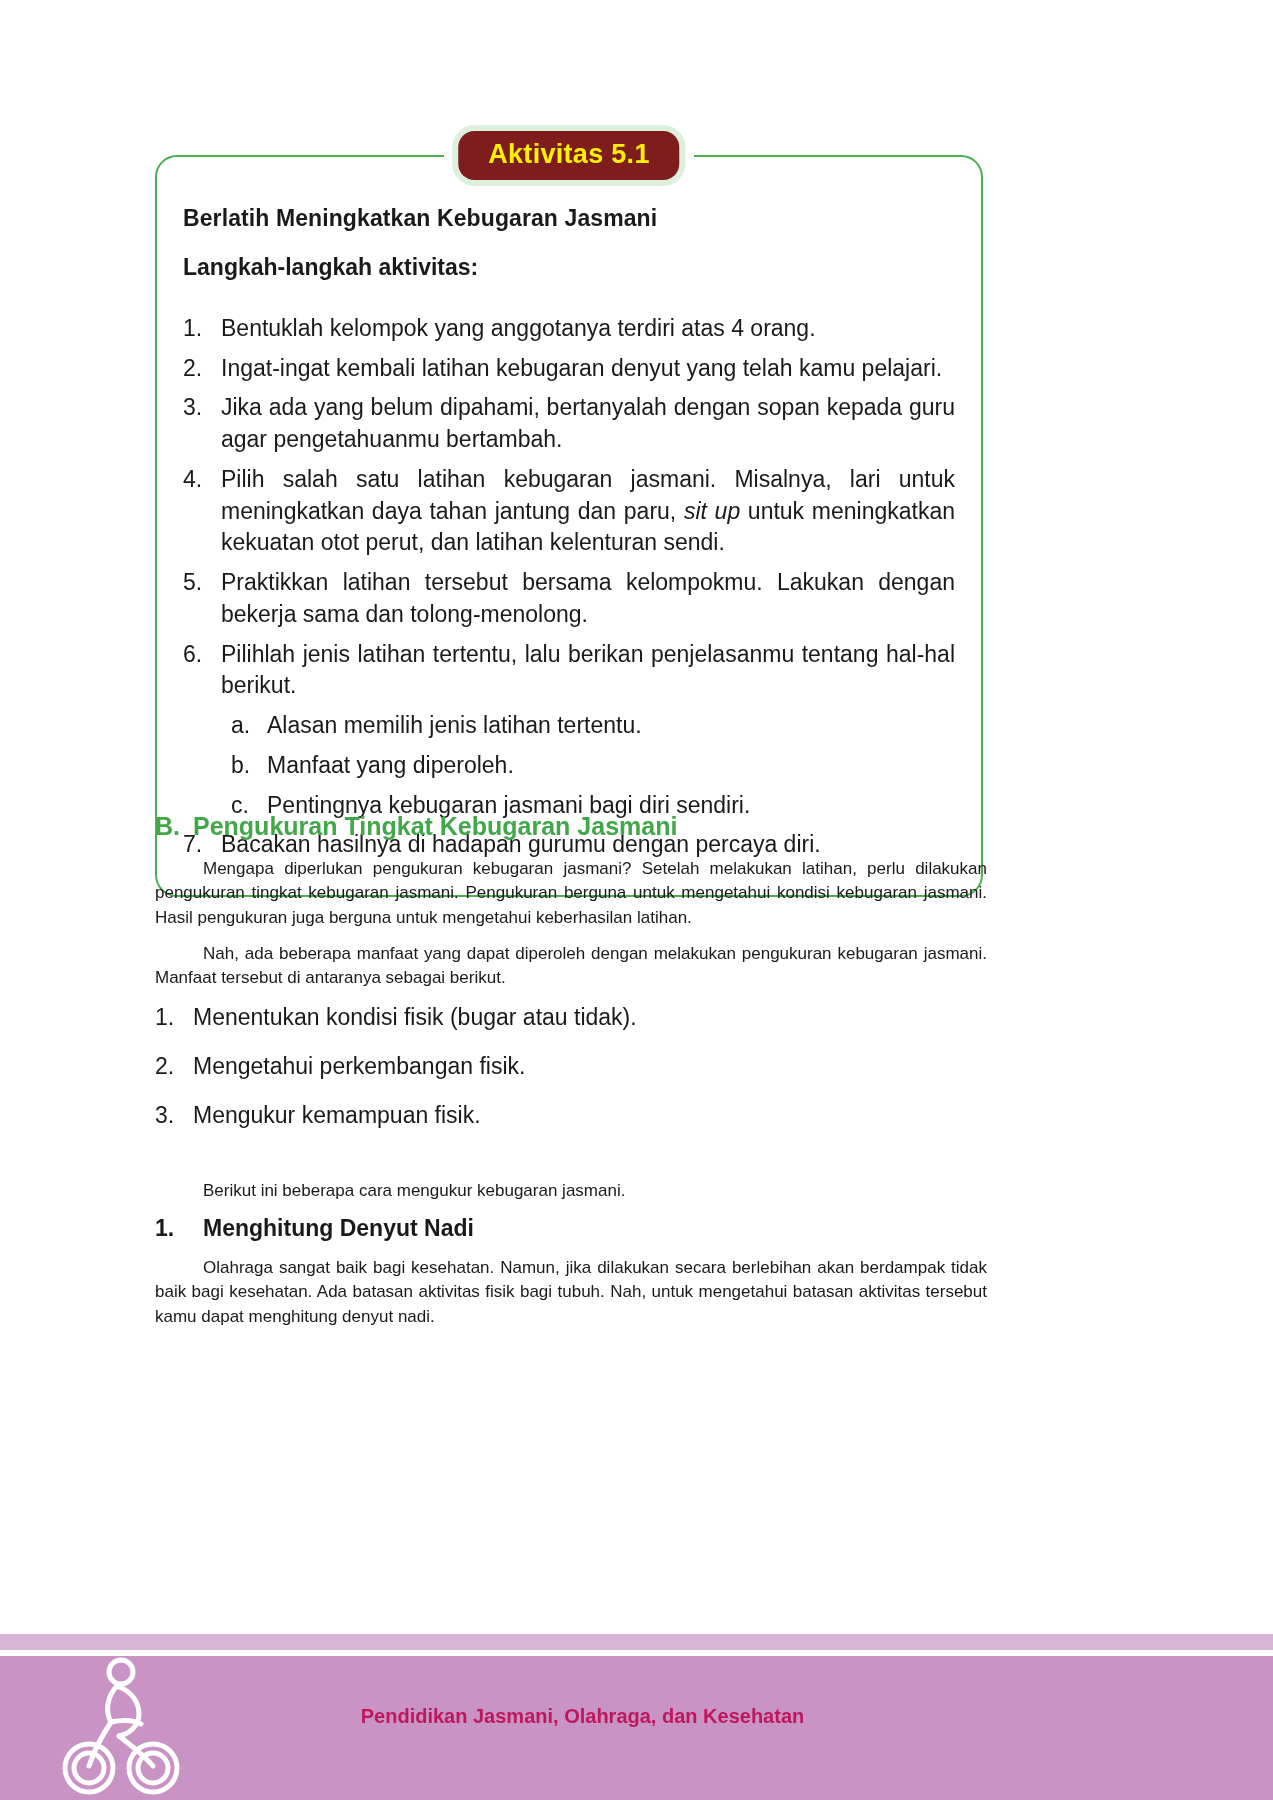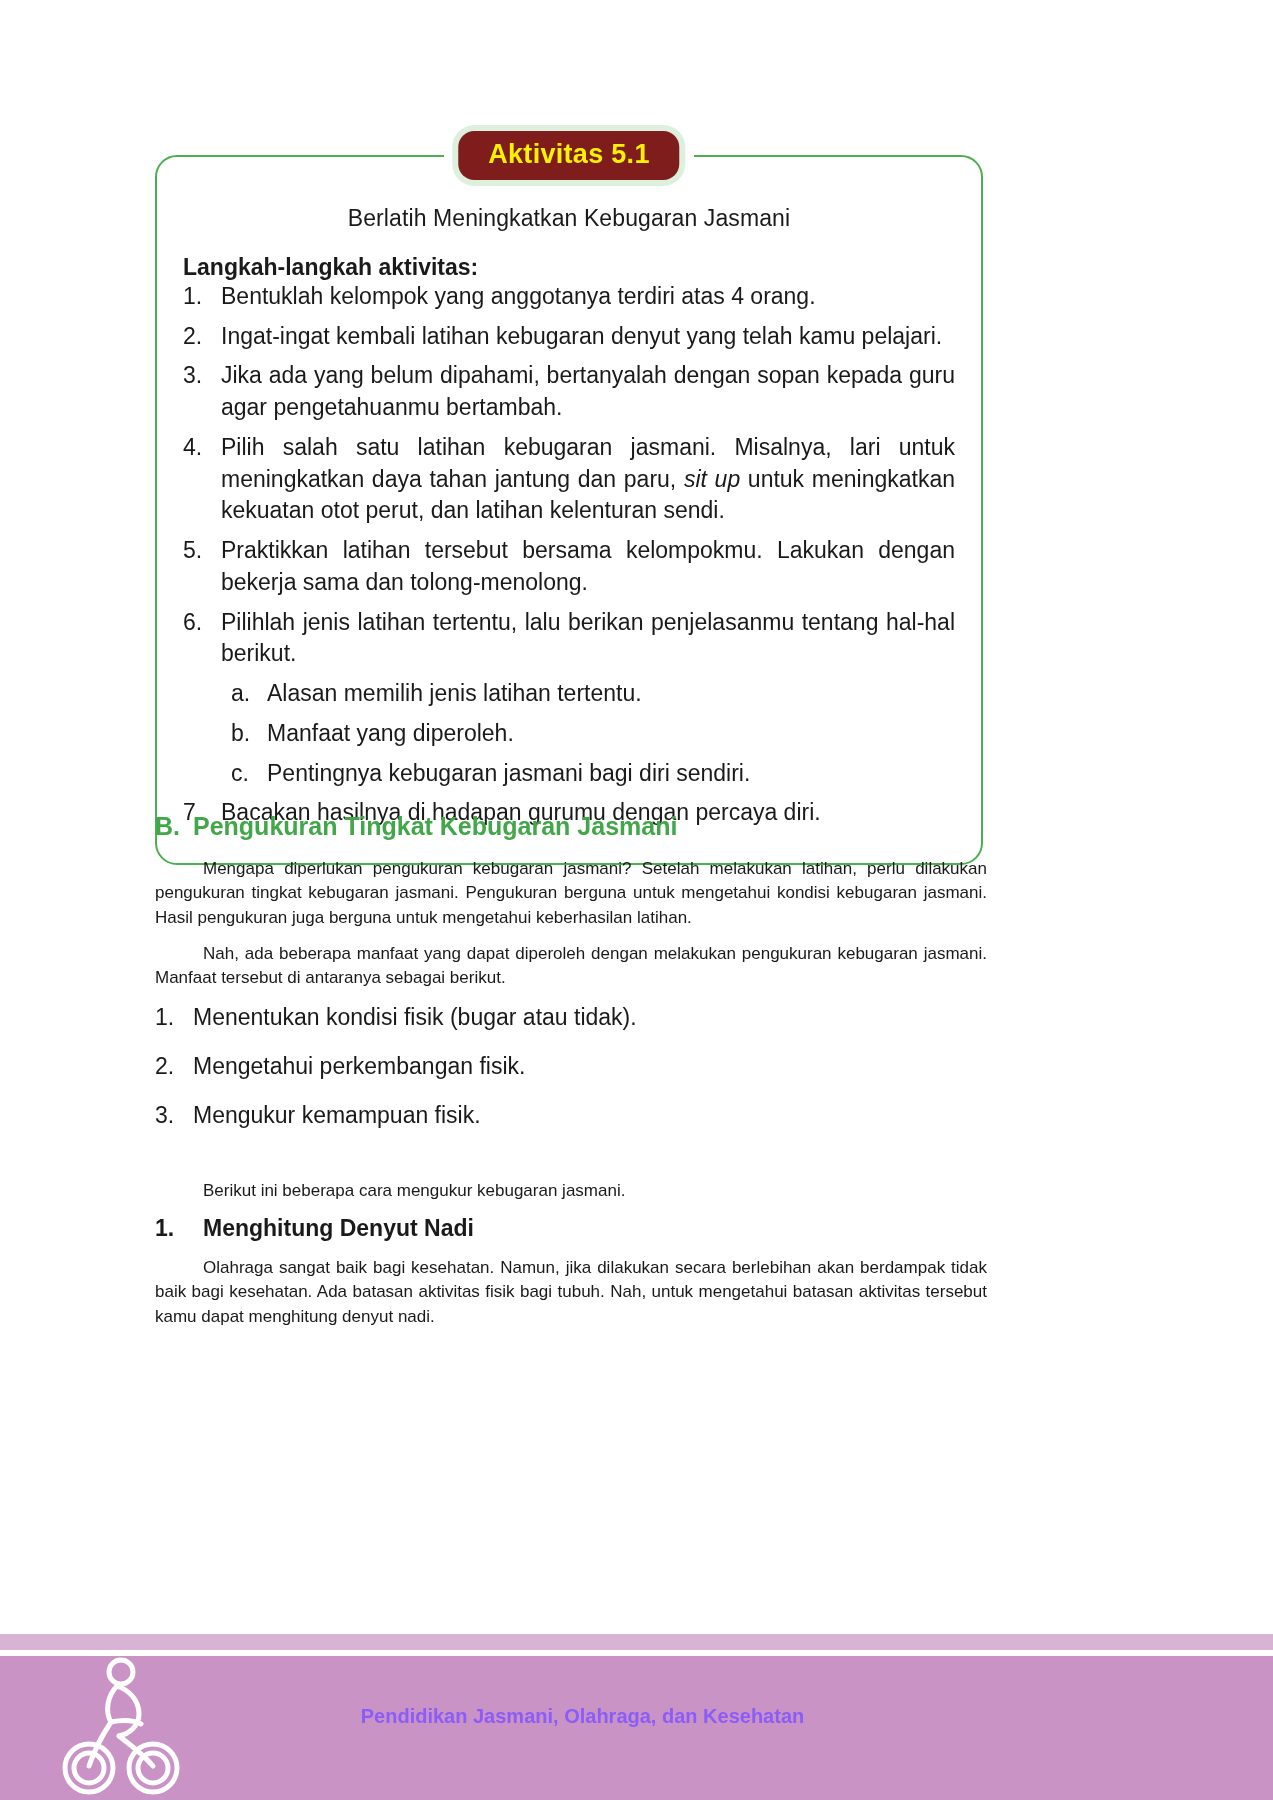--- a/index.html
+++ b/index.html
@@ -56,30 +56,30 @@
     left: 50%;
     transform: translateX(-50%);
     top: -6px;
     width: 250px;
     height: 14px;
     background: #ffffff;
     z-index: 2;
   }
 
   .activity-title {
-    text-align: center;
-    font-size: 23px;
-    font-weight: normal;
+    text-align: left;
+    font-size: 23px;
+    font-weight: bold;
     margin: 0 0 22px 0;
     letter-spacing: .1px;
   }
   .steps-label {
     font-size: 23px;
     font-weight: bold;
-    margin: 0 0 0 0;
+    margin: 0 0 32px 0;
   }
 
   ol.olist, ul.plainlist {
     list-style: none;
     margin: 0;
     padding: 0;
   }
   .li-row {
     display: flex;
     align-items: flex-start;
@@ -172,21 +172,21 @@
     background: #c994c5;
   }
   .footer-label {
     position: absolute;
     left: 0;
     right: 0;
     top: 1705px;
     text-align: center;
     font-size: 20px;
     font-weight: bold;
-    color: #8b5cf6;
+    color: #be185d;
     padding-right: 108px;
     box-sizing: border-box;
   }
   .page-badge {
     position: absolute;
     right: 67px;
     top: 1663px;
     width: 86px;
     height: 108px;
   }

